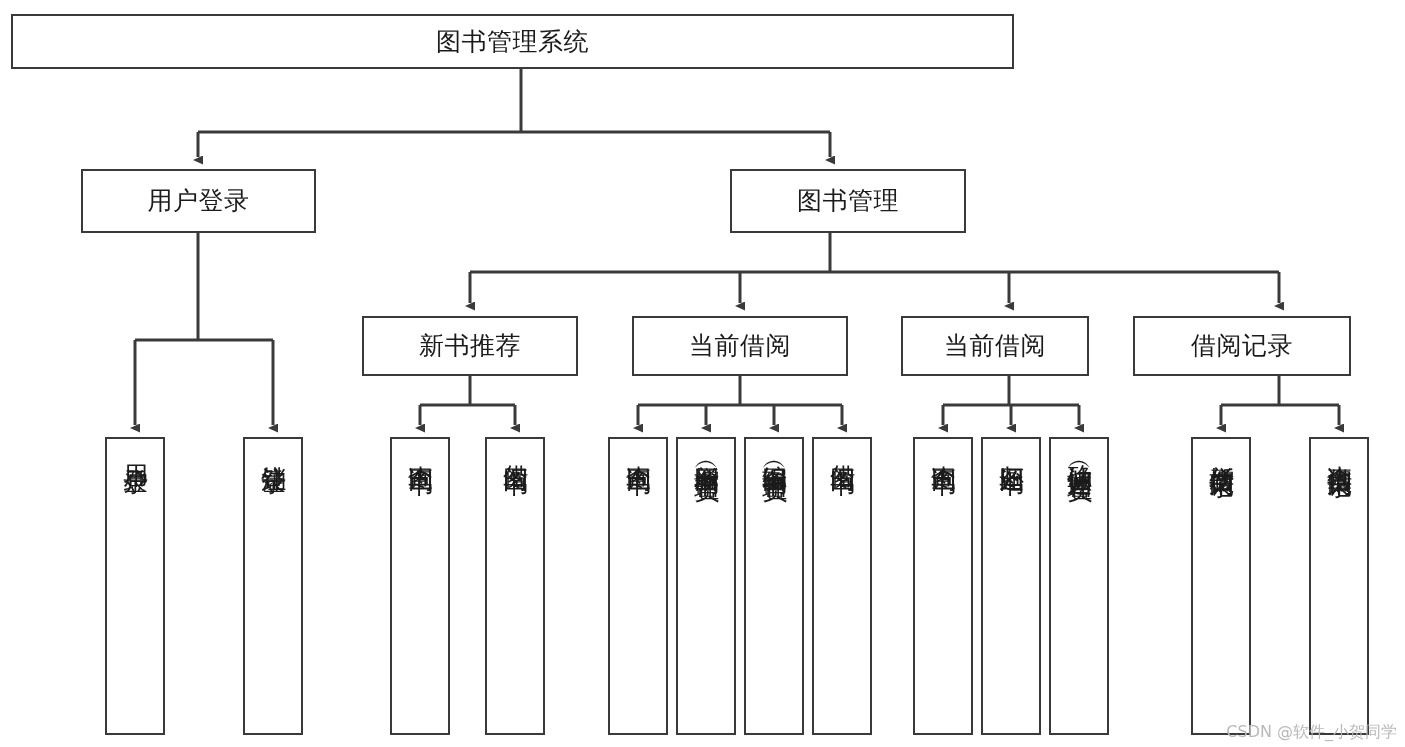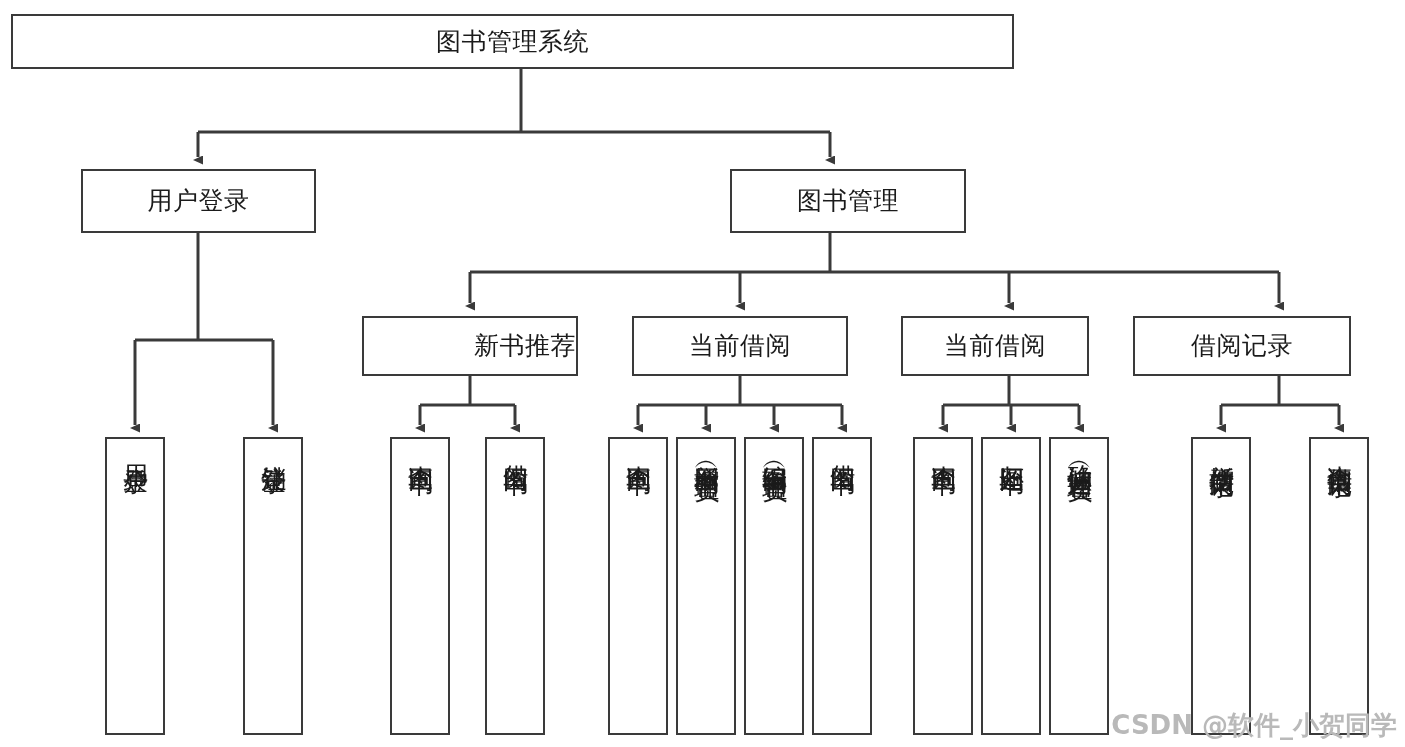--- a/index.html
+++ b/index.html
@@ -57,26 +57,25 @@
     font-size: 25px;
     line-height: 1.05;
     letter-spacing: 2px;
     height: auto;
     max-height: 100%;
   }
   .watermark {
     position: absolute;
     right: 8px;
     bottom: 4px;
-    font-size: 26px;
+    font-size: 16px;
     color: #b9b9b9;
     z-index: 5;
     white-space: nowrap;
     user-select: none;
-    font-weight: bold;
   }
 </style>
 </head>
 <body>
 
 <div id="diagram-root">
 
   <svg id="edge-layer" viewBox="0 0 1405 747" xmlns="http://www.w3.org/2000/svg">
     <defs>
       <marker id="arrowhead" markerWidth="9" markerHeight="10" refX="1.5" refY="5" orient="auto" markerUnits="userSpaceOnUse">
@@ -132,21 +131,21 @@
   </div>
 
   <div class="node horizontal" style="left:81px; top:169px; width:235px; height:64px;">
     <span class="node-label">用户登录</span>
   </div>
 
   <div class="node horizontal" style="left:711px; top:169px; width:236px; height:64px;margin-left:19px;">
     <span class="node-label">图书管理</span>
   </div>
 
-  <div class="node horizontal" style="left:362px; top:316px; width:216px; height:60px;justify-content:flex-end;">
+  <div class="node horizontal" style="left:362px; top:316px; width:216px; height:60px;">
     <span class="node-label">新书推荐</span>
   </div>
 
   <div class="node horizontal" style="left:632px; top:316px; width:216px; height:60px;">
     <span class="node-label">当前借阅</span>
   </div>
 
   <div class="node horizontal" style="left:901px; top:316px; width:188px; height:60px;">
     <span class="node-label">当前借阅</span>
   </div>

